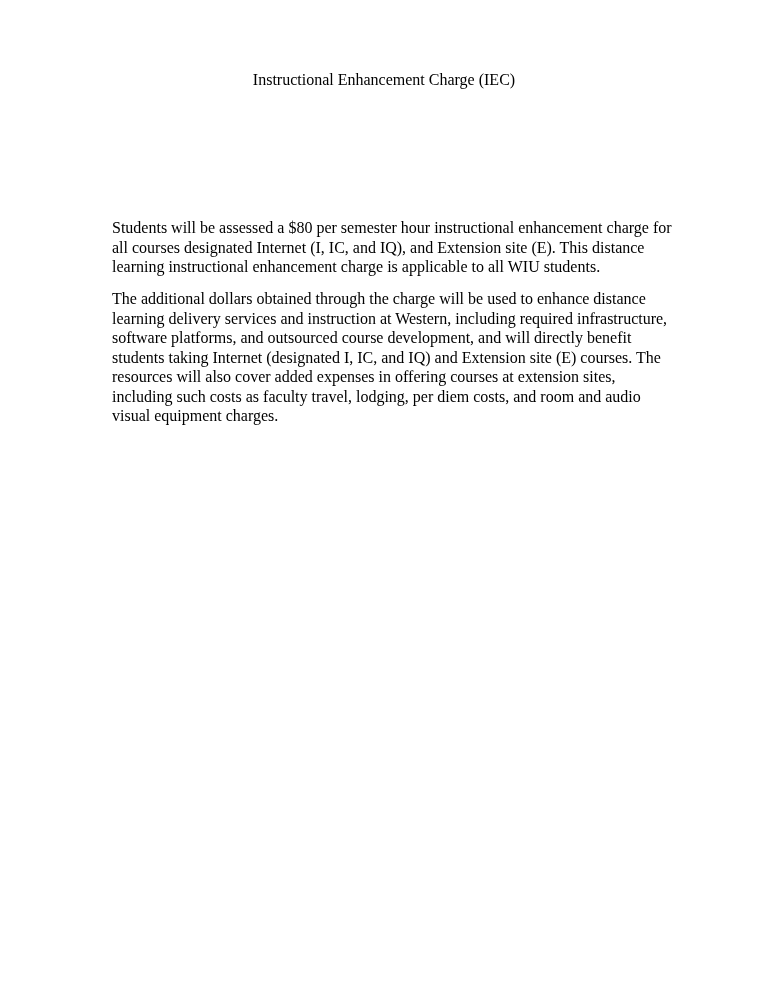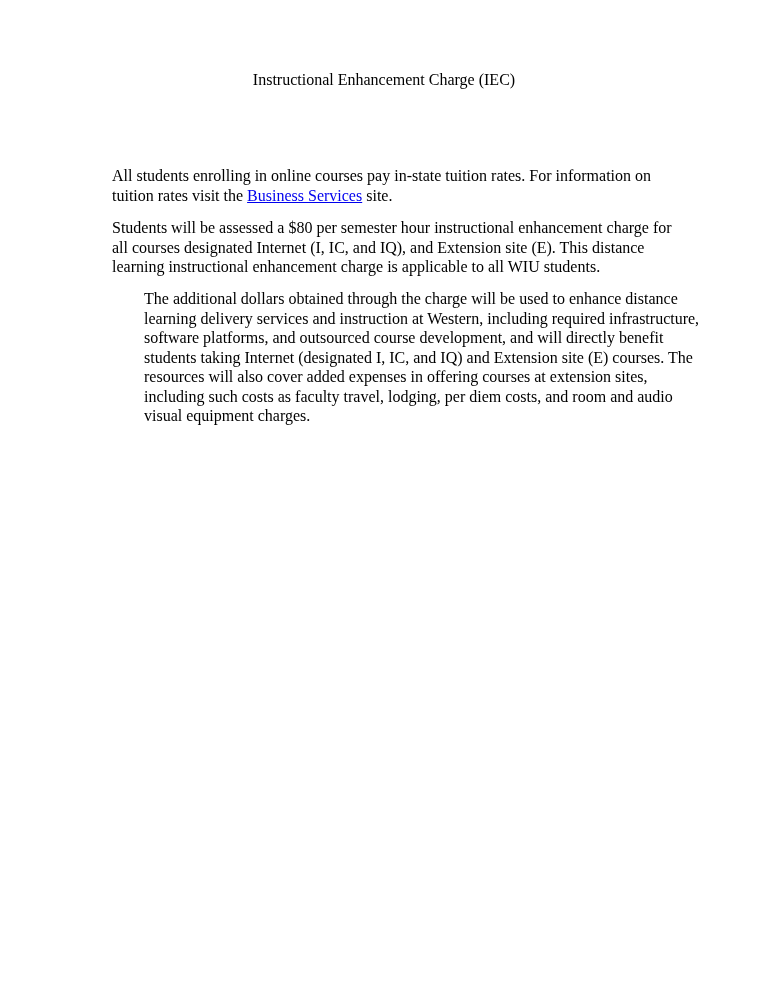--- a/index.html
+++ b/index.html
@@ -34,36 +34,33 @@
     }
     .body-text {
       position: absolute;
       left: 112px;
       width: 560px;
       font-size: 16px;
       line-height: 19.5px;
     }
     .para1 { top: 166px; }
     .para2 { top: 218px; }
-    .para3 { top: 289px; margin-left: 32px; }
+    .para3 { top: 289px; }
     p { margin: 0; }
     a.link {
       color: #0000ee;
       text-decoration: underline;
     }
   </style>
 </head>
 <body>
 
 <div class="page">
   <div class="title">Instructional Enhancement Charge (IEC)</div>
 
-  <div class="body-text para1">
-    <p><span>All students enrolling in online courses pay in-state tuition rates. For information on tuition rates visit the </span><a class="link" href="#">Business Services</a><span> site.</span></p>
-  </div>
 
   <div class="body-text para2">
     <p>Students will be assessed a $80 per semester hour instructional enhancement charge for all courses designated Internet (I, IC, and IQ), and Extension site (E). This distance learning instructional enhancement charge is applicable to all WIU students.</p>
   </div>
 
   <div class="body-text para3">
     <p>The additional dollars obtained through the charge will be used to enhance distance learning delivery services and instruction at Western, including required infrastructure, software platforms, and outsourced course development, and will directly benefit students taking Internet (designated I, IC, and IQ) and Extension site (E) courses. The resources will also cover added expenses in offering courses at extension sites, including such costs as faculty travel, lodging, per diem costs, and room and audio visual equipment charges.</p>
   </div>
 </div>
 

